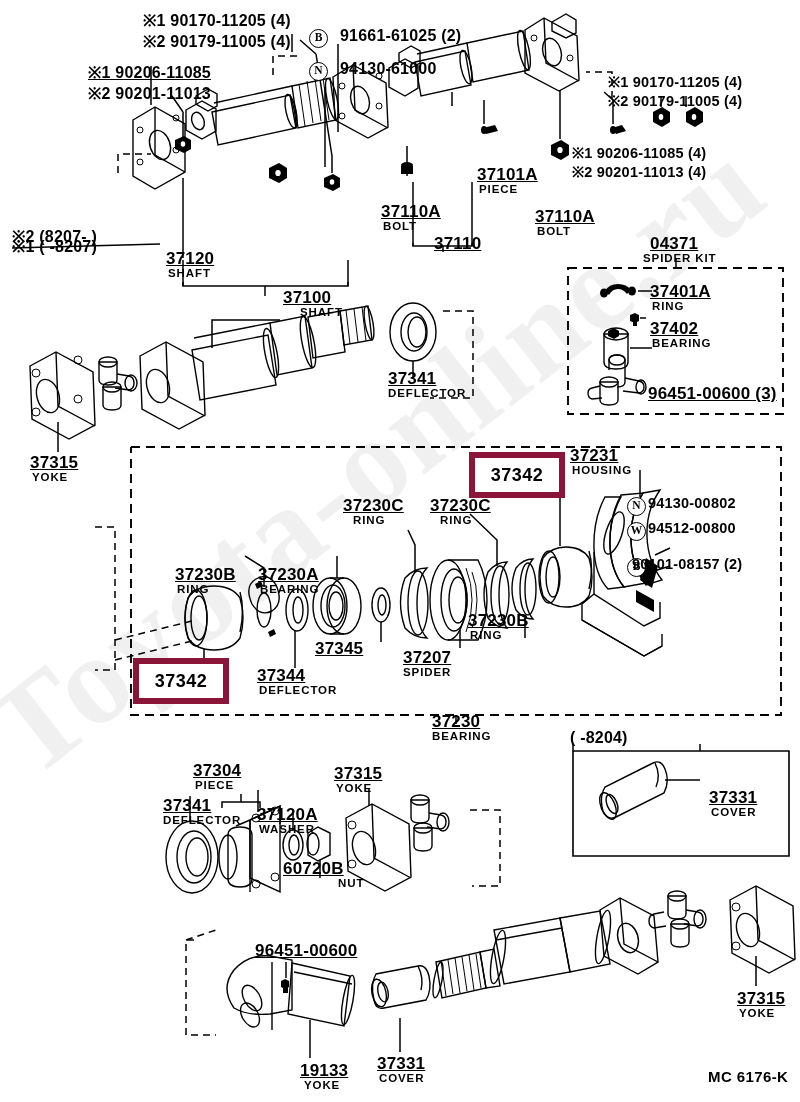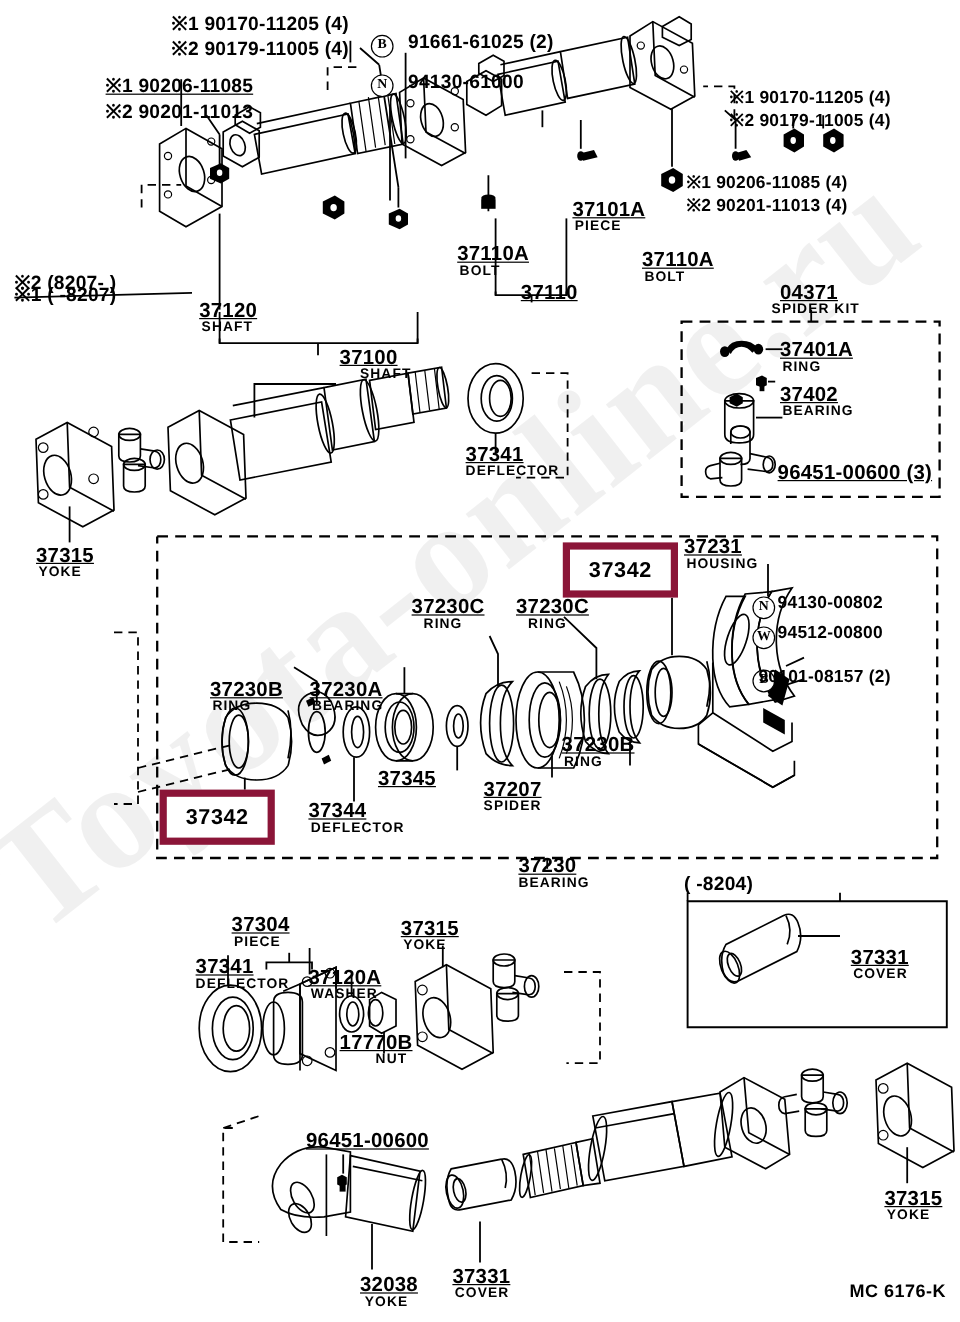--- a/index.html
+++ b/index.html
@@ -547,33 +547,33 @@
 
     <div class="lab pn" style="left:193px;top:762px;">37304</div>
     <div class="lab sub" style="left:195px;top:779px;">PIECE</div>
 
     <div class="lab pn" style="left:163px;top:797px;">37341</div>
     <div class="lab sub" style="left:163px;top:814px;">DEFLECTOR</div>
 
     <div class="lab pn" style="left:257px;top:806px;">37120A</div>
     <div class="lab sub" style="left:259px;top:823px;">WASHER</div>
 
-    <div class="lab pn" style="left:283px;top:860px;">17770B</div>
-    <div class="lab sub" style="left:277px;top:877px;padding-left:36px;">NUT</div>
+    <div class="lab pn" style="left:283px;top:860px;">60720B</div>
+    <div class="lab sub" style="left:302px;top:877px;padding-left:36px;">NUT</div>
 
     <div class="lab pn" style="left:334px;top:765px;">37315</div>
     <div class="lab sub" style="left:336px;top:782px;">YOKE</div>
 
     <div class="lab note" style="left:570px;top:729px;">(        -8204)</div>
     <div class="lab pn" style="left:709px;top:789px;">37331</div>
     <div class="lab sub" style="left:711px;top:806px;">COVER</div>
 
     <div class="lab pn" style="left:255px;top:942px;">96451-00600</div>
 
-    <div class="lab pn" style="left:300px;top:1062px;">32038</div>
+    <div class="lab pn" style="left:300px;top:1062px;">19133</div>
     <div class="lab sub" style="left:304px;top:1079px;">YOKE</div>
 
     <div class="lab pn" style="left:377px;top:1055px;">37331</div>
     <div class="lab sub" style="left:379px;top:1072px;">COVER</div>
 
     <div class="lab pn" style="left:737px;top:990px;">37315</div>
     <div class="lab sub" style="left:739px;top:1007px;">YOKE</div>
 
     <div class="lab mc" style="left:708px;top:1068px;">MC 6176-K</div>
   </div>

